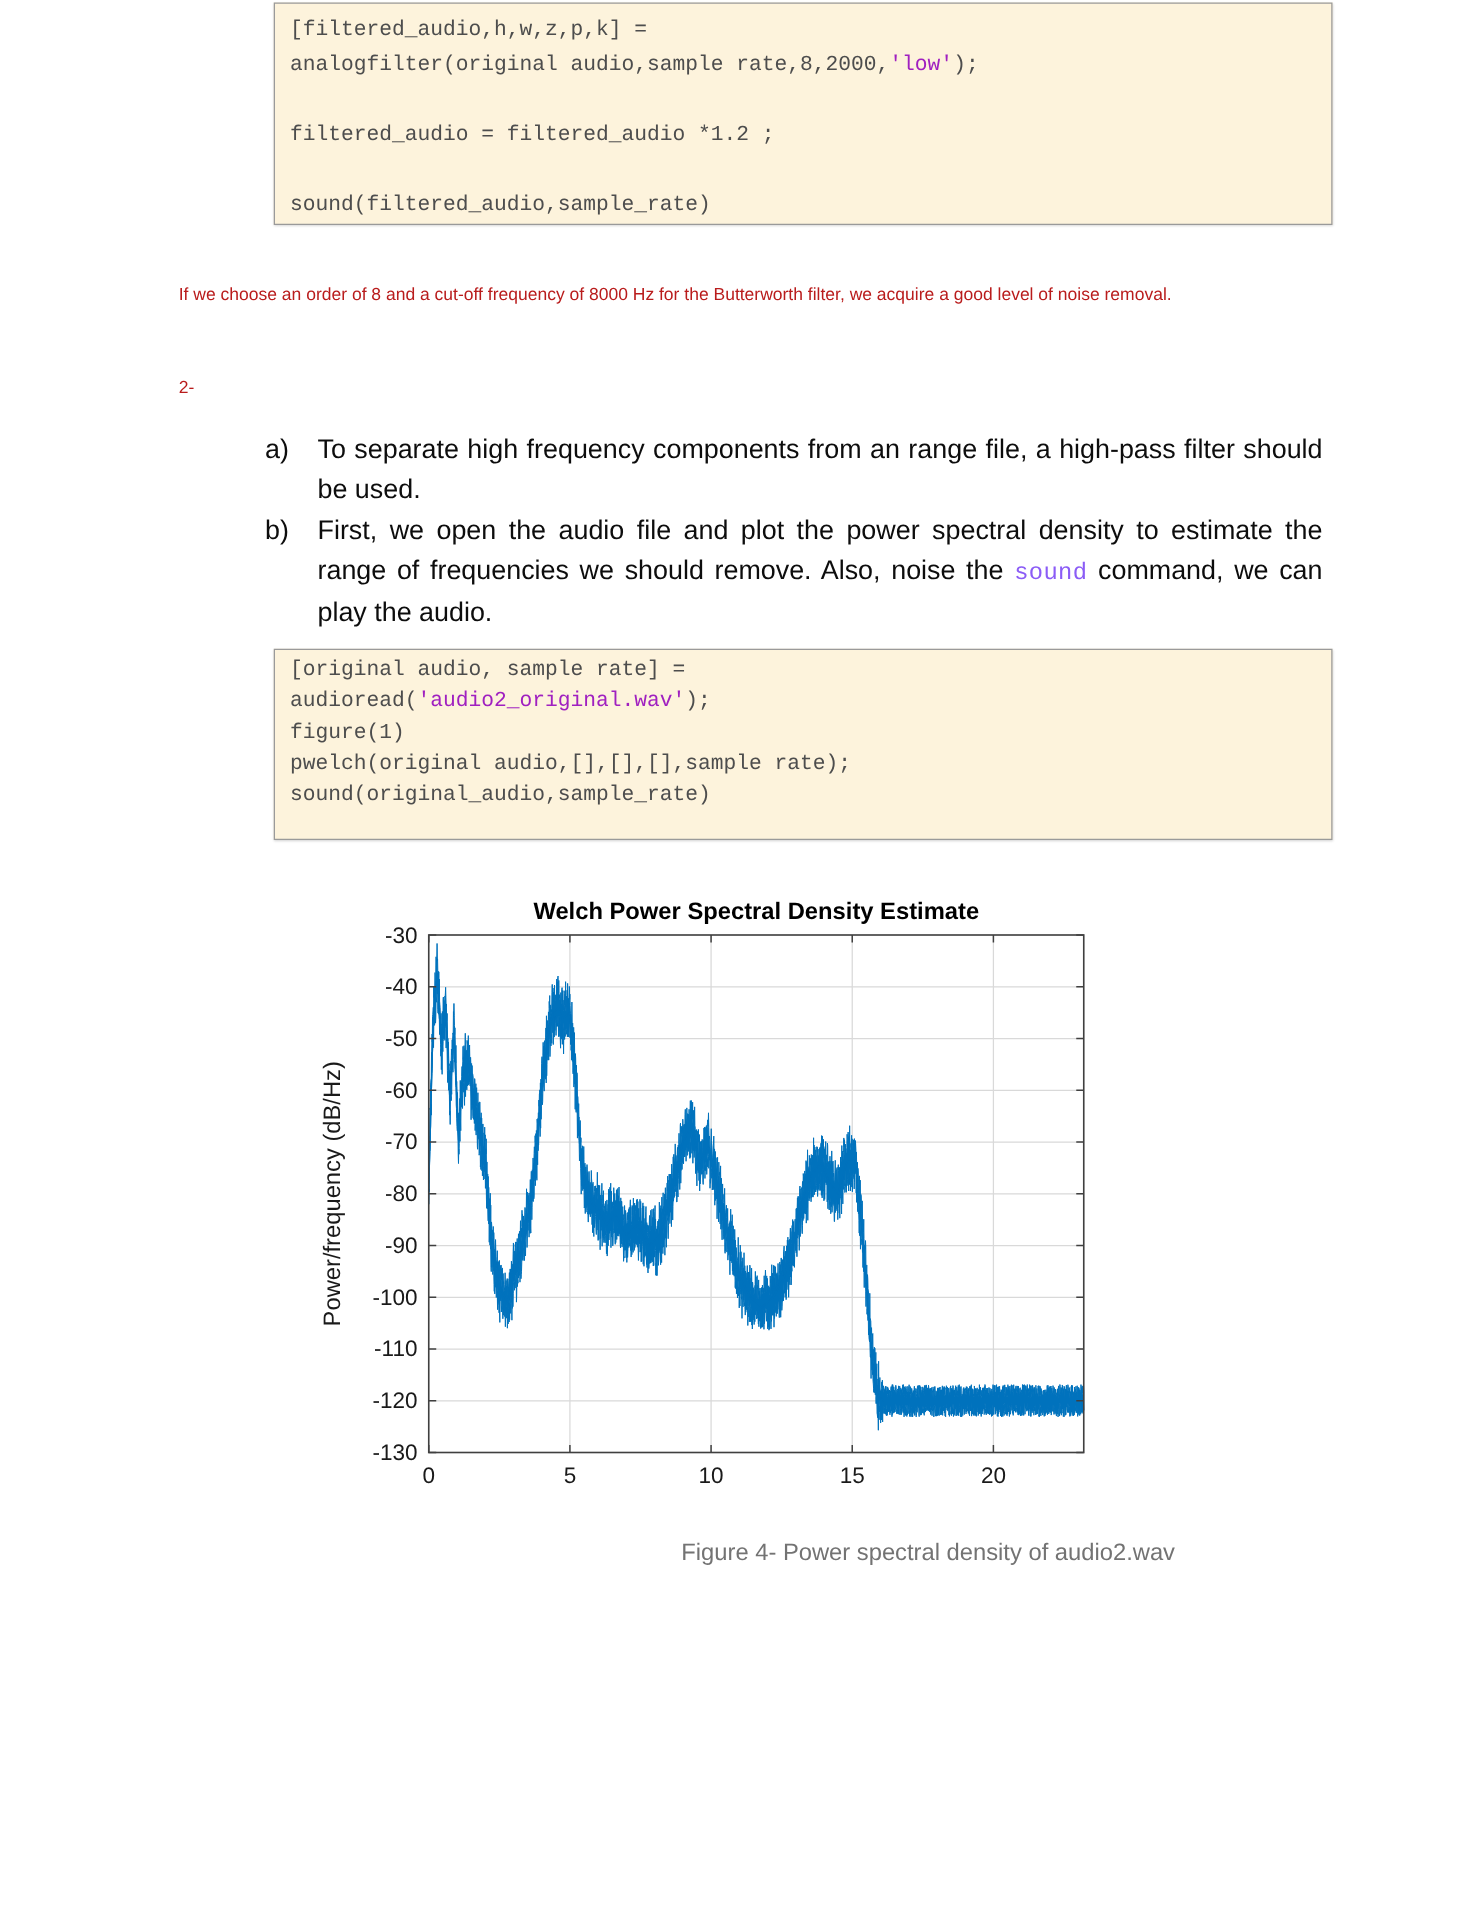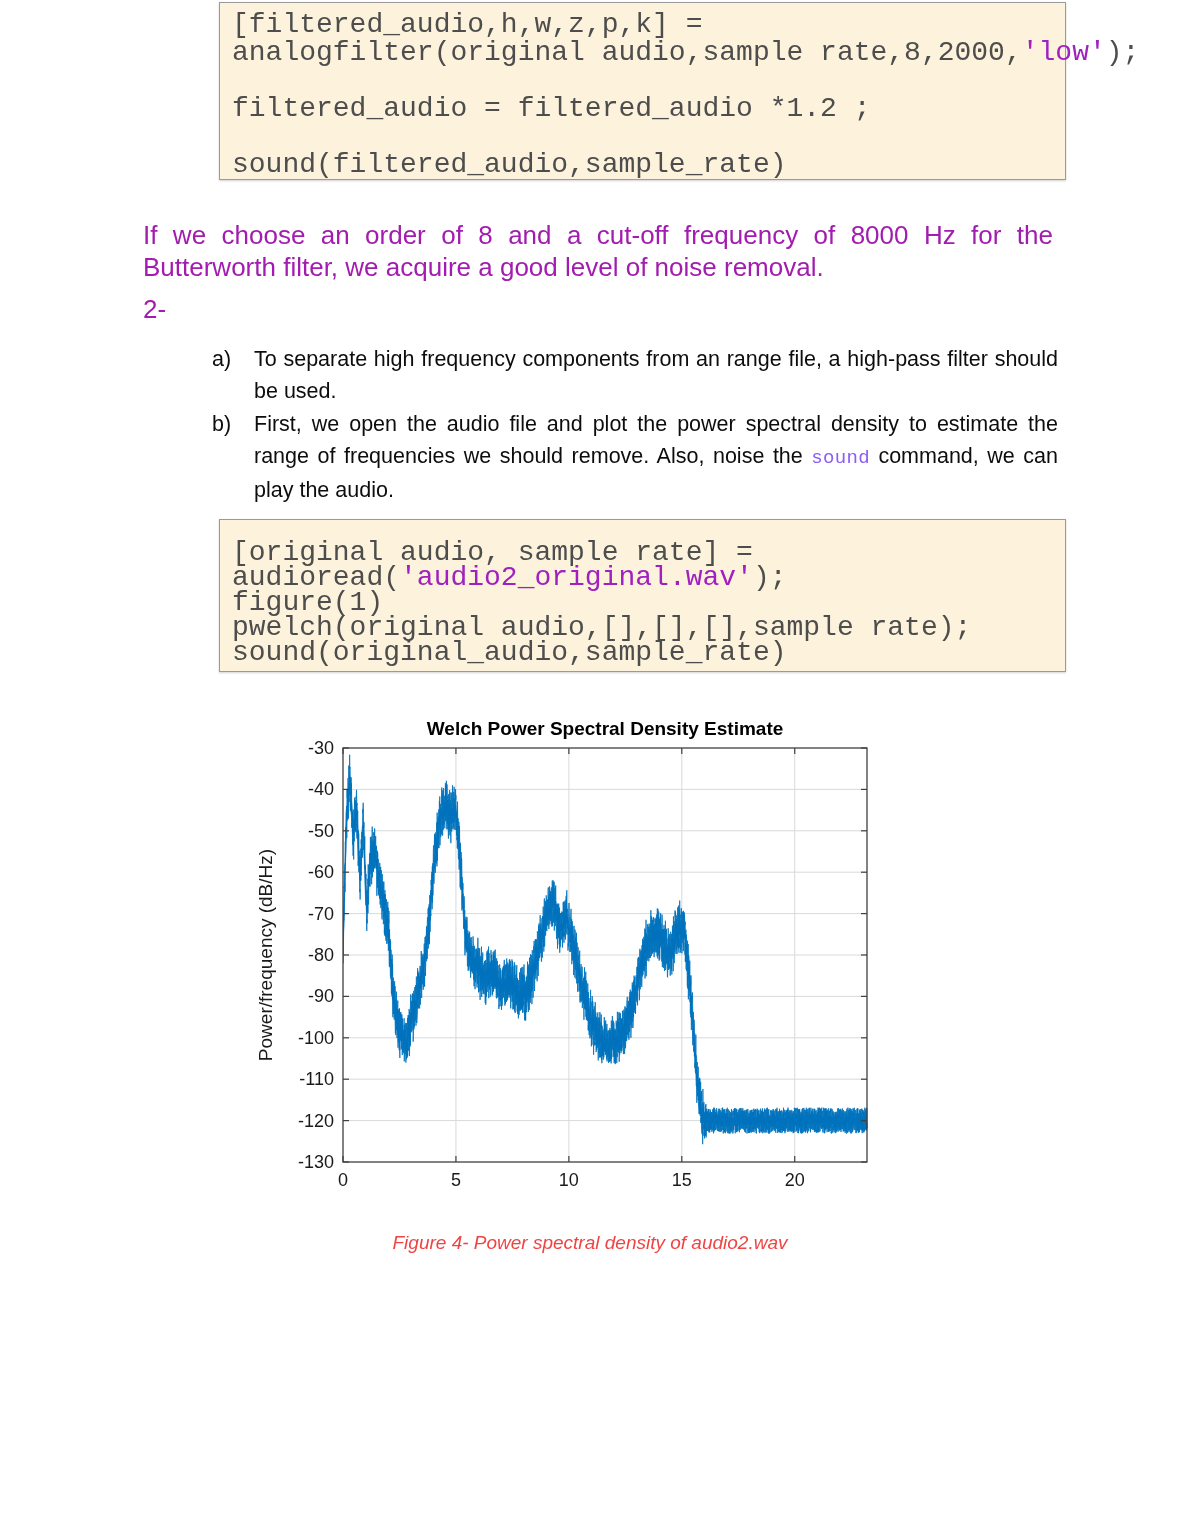--- a/index.html
+++ b/index.html
@@ -16,44 +16,44 @@
     overflow: hidden;
   }
 
   
   .code-block {
     position: absolute;
     background: #FDF3DC;
     border: 1px solid #9a9a9a;
     box-sizing: border-box;
     font-family: "Liberation Mono", monospace;
-    font-size: 28px;
+    font-size: 17px;
     line-height: 28px;
     color: #4d4d4d;
     padding: 8px 12px;
     white-space: pre;
     box-shadow: 0 1px 2px rgba(0,0,0,0.18);
   }
   .code-block .str { color: #a020c0; }
 
   #code-block-1 {
     left: 219px; top: 2px; width: 847px; height: 178px;
   }
   #code-block-2 {
     left: 219px; top: 519px; width: 847px; height: 153px;
     line-height: 25px;
-    padding-top: 20px;
+    padding-top: 4px;
   }
 
   
   .para {
     position: absolute;
-    font-size: 26px;
+    font-size: 14px;
     line-height: 32px;
-    color: #a21caf;
+    color: #b91c1c;
     text-align: justify;
   }
   #para-intro {
     left: 143px; top: 219px; width: 910px;
   }
   #label-2 {
     left: 143px; top: 293px; width: 120px;
   }
 
   
@@ -95,24 +95,23 @@
   }
   #chart-canvas-wrap {
     position: absolute;
     left: 0; top: 0; width: 700px; height: 500px;
   }
   #figure-caption {
     position: absolute;
     left: 240px;
     top: 1232px;
     width: 700px;
-    text-align: center;
-    font-style: italic;
+    text-align: right;
     font-size: 19px;
-    color: #ef4444;
+    color: #737373;
   }
   svg { display: block; }
 </style>
 </head>
 <body>
 
 <div id="code-block-1" class="code-block"><span>[filtered_audio,h,w,z,p,k] =</span>
 <span>analogfilter(original audio,sample rate,8,2000,</span><span class="str">'low'</span><span>);</span>
 
 <span>filtered_audio = filtered_audio *1.2 ;</span>

